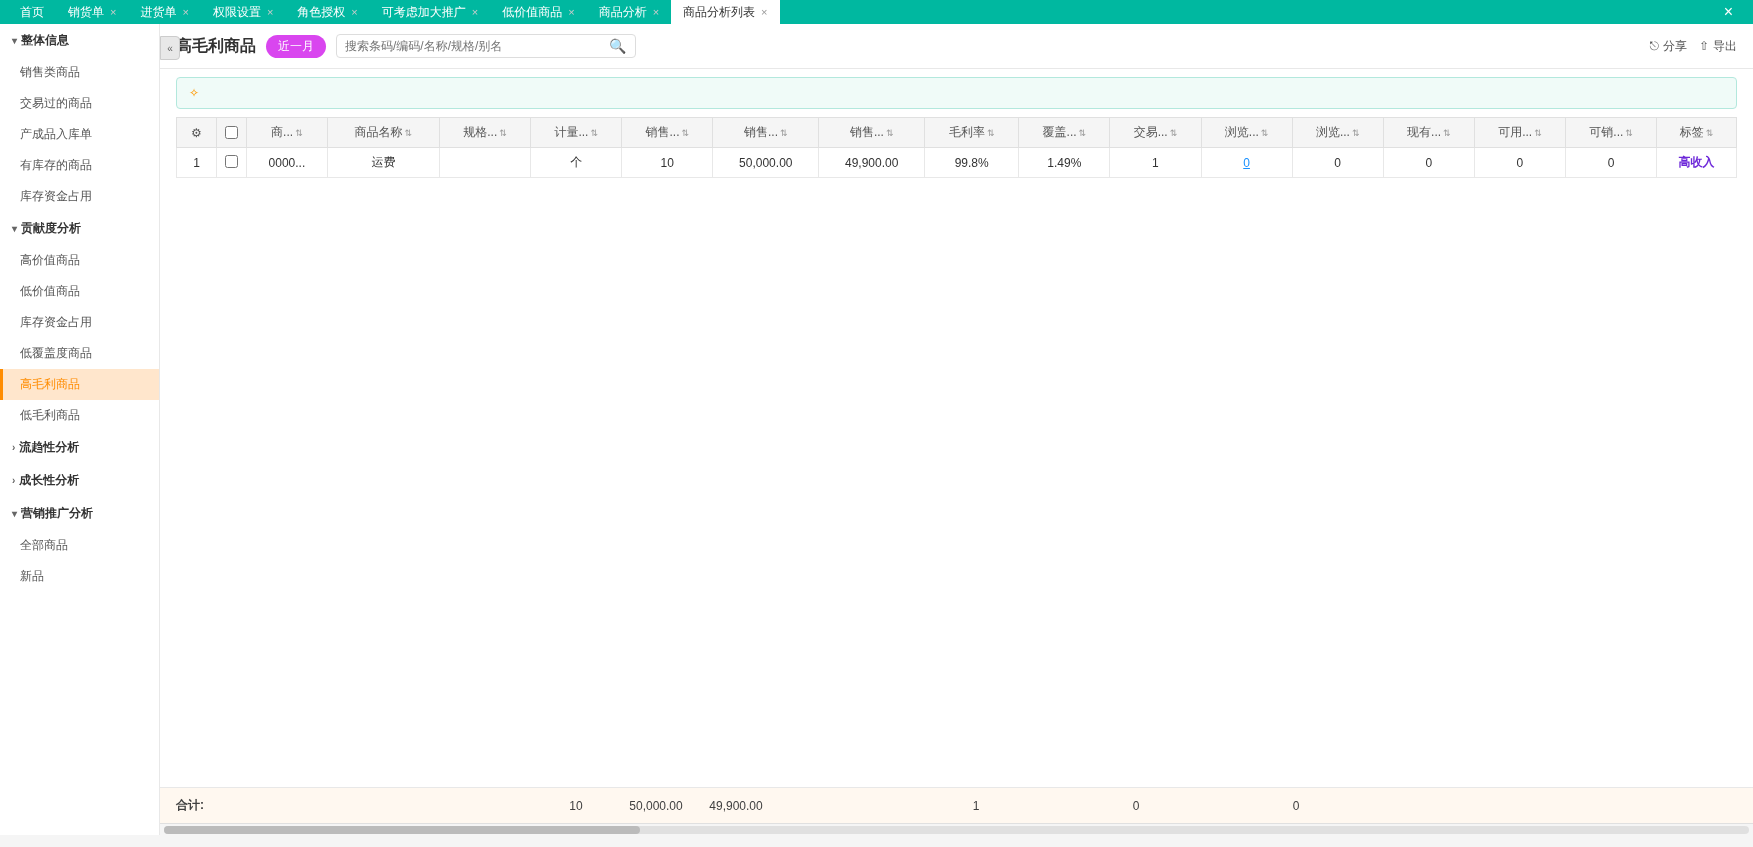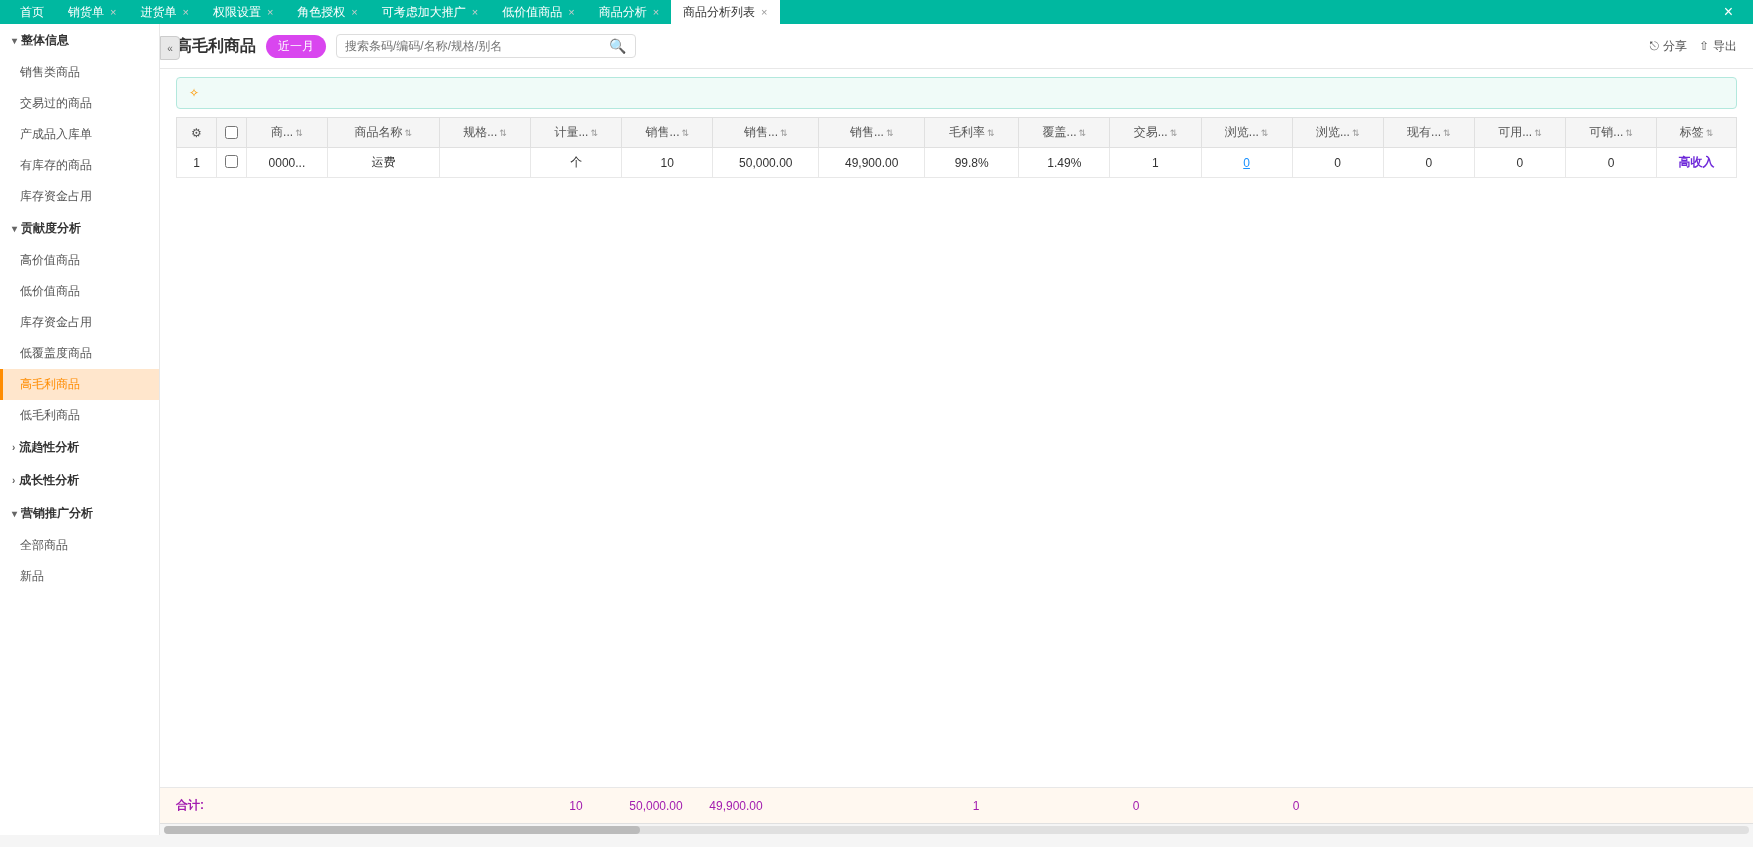--- a/index.html
+++ b/index.html
@@ -228,21 +228,21 @@
 
     
     .footer-row {
       display: flex;
       align-items: center;
       background: #fff8f0;
       border-top: 1px solid #e8e8e8;
       padding: 8px 16px;
       flex-shrink: 0;
       font-size: 12px;
-      color: #a21caf;
+      color: #404040;
       min-height: 36px;
     }
     .footer-label { font-weight: bold; min-width: 40px; }
     .footer-cells {
       display: flex;
       gap: 0;
       flex: 1;
     }
     .footer-cell {
       padding: 0 8px;

